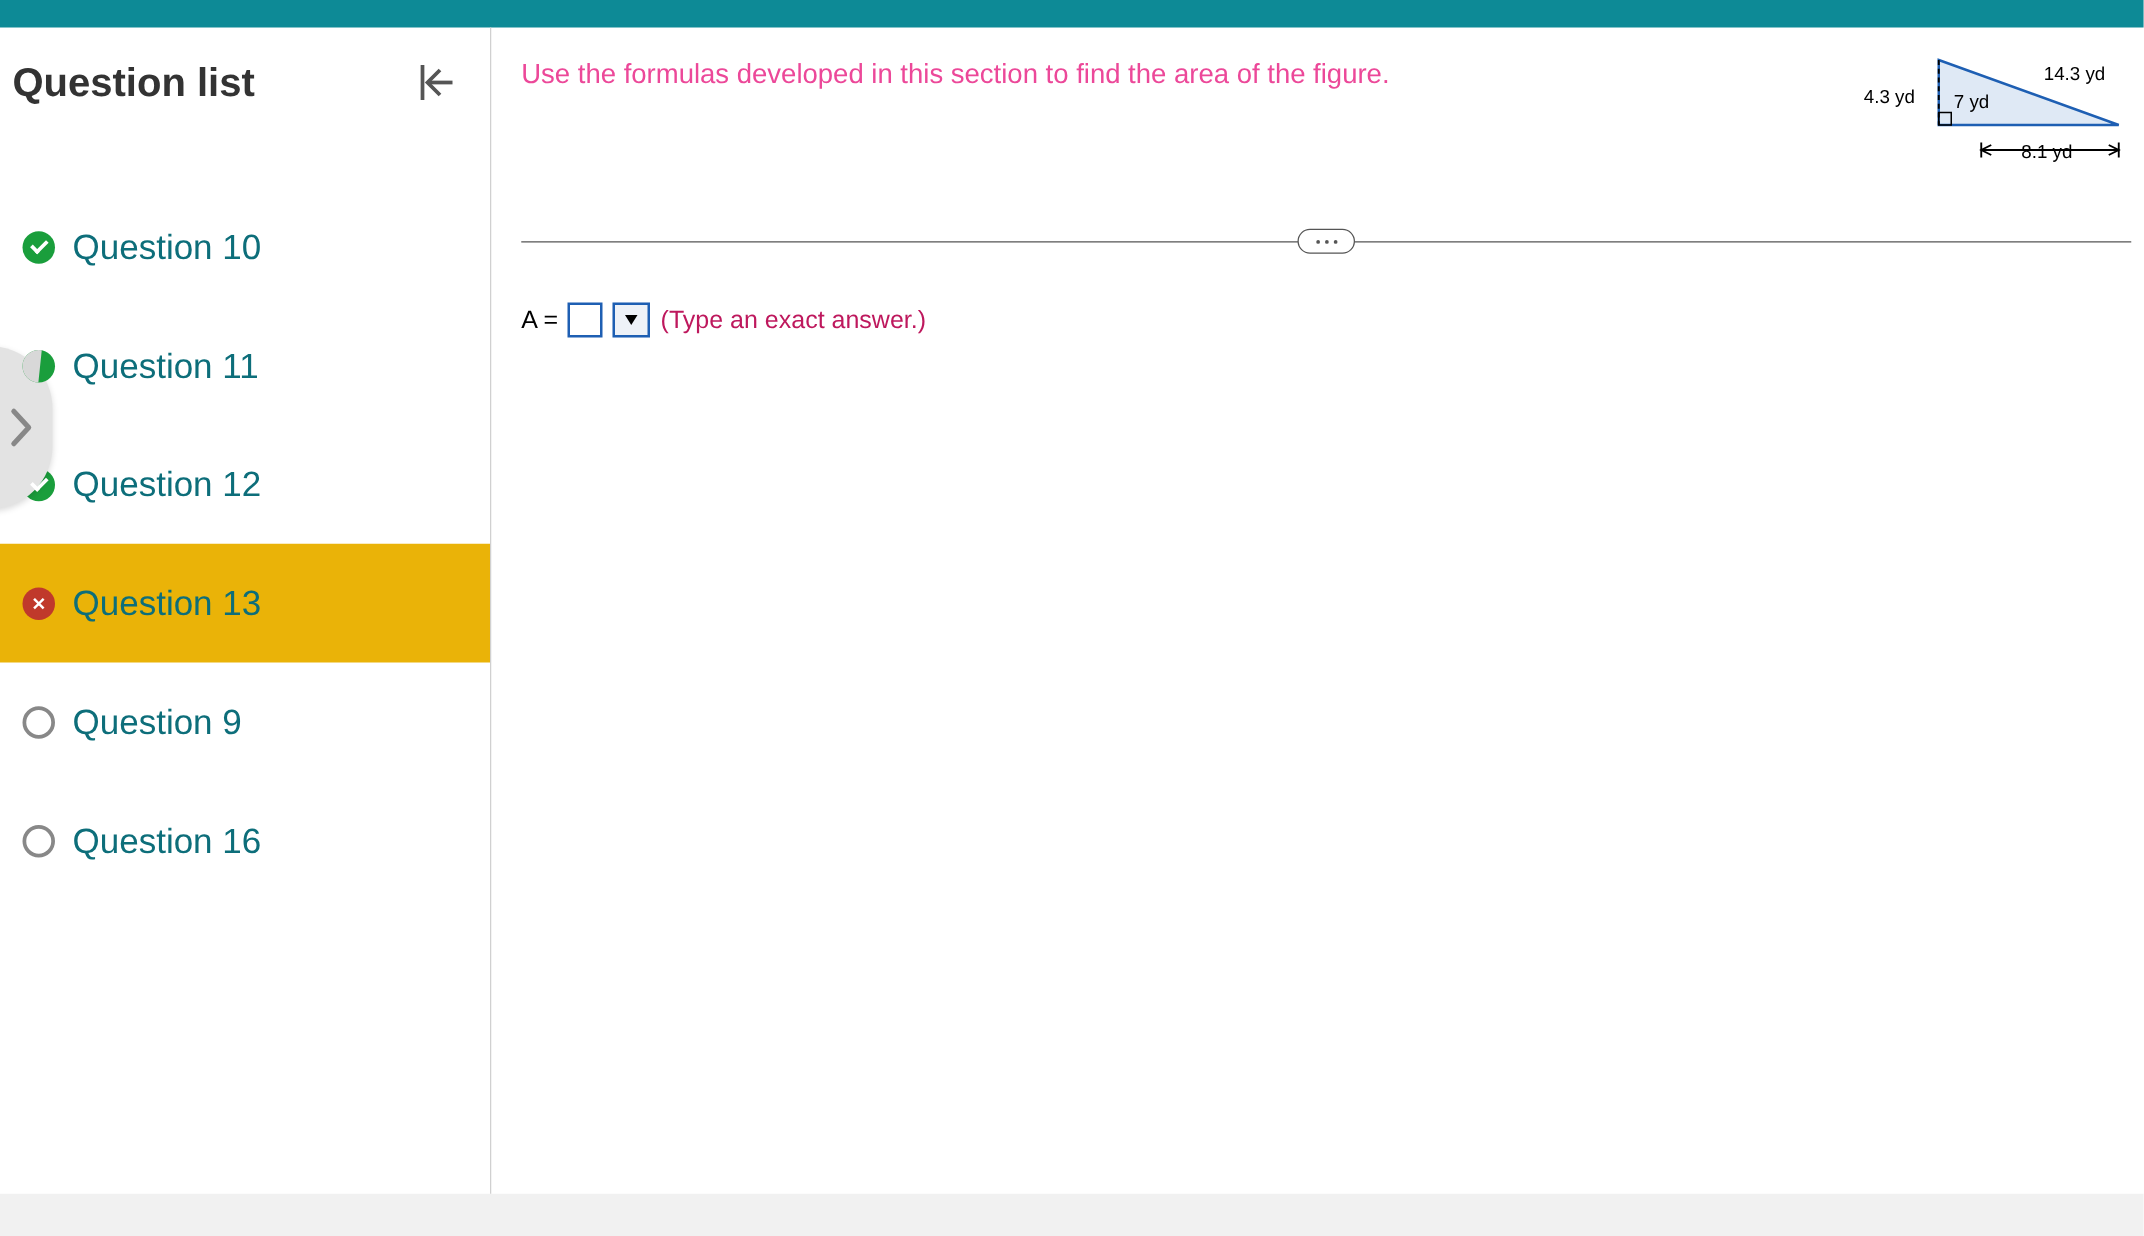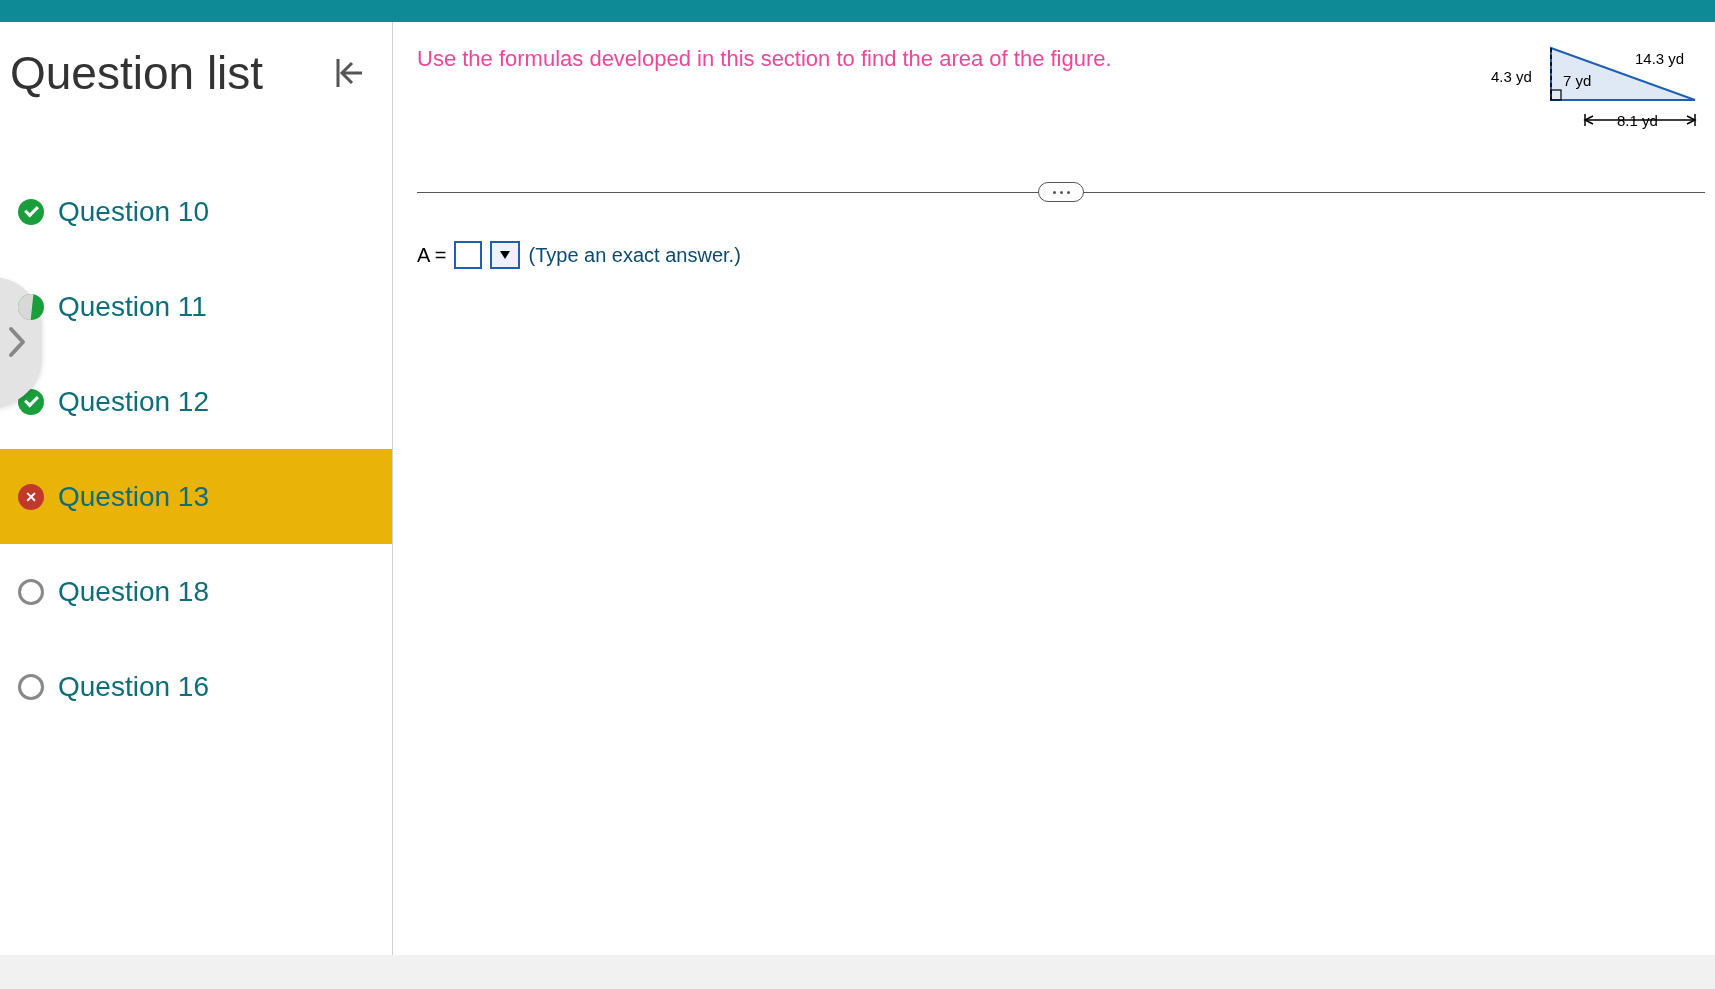--- a/index.html
+++ b/index.html
@@ -2,21 +2,21 @@
 <html><head>
 <meta charset="utf-8">
 <style>
   * { box-sizing: border-box; margin: 0; padding: 0; }
   html, body { width: 100%; height: 100%; font-family: Arial, Helvetica, sans-serif; }
   body { display: flex; flex-direction: column; background: #fff; }
   .top-bar { height: 22px; background: #0d8a96; width: 100%; }
   .main { flex: 1; display: flex; min-height: 0; }
   .sidebar { width: 393px; border-right: 1px solid #d0d0d0; display: flex; flex-direction: column; position: relative; }
   .sidebar-header { display: flex; align-items: center; justify-content: space-between; padding: 24px 22px 24px 10px; }
-  .sidebar-title { font-size: 46px; color: #333; font-weight: 400; }
+  .sidebar-title { font-size: 32px; color: #333; font-weight: 700; }
   .collapse-btn { width: 40px; height: 40px; display: flex; align-items: center; justify-content: center; cursor: pointer; }
   .question-list { flex: 1; overflow: auto; padding-top: 40px; }
   .q-item { display: flex; align-items: center; gap: 14px; padding: 0 18px; height: 95px; cursor: pointer; }
   .q-item.active { background: #eab308; }
   .q-label { font-size: 28px; color: #0d6e7a; }
   .status-icon { width: 26px; height: 26px; border-radius: 50%; display: flex; align-items: center; justify-content: center; flex-shrink: 0; }
   .status-correct { background: #1a9e3c; }
   .status-correct::after { content: ""; width: 10px; height: 5px; border-left: 3px solid #fff; border-bottom: 3px solid #fff; transform: rotate(-45deg); margin-top: -3px; }
   .status-partial { background: #1a9e3c; position: relative; overflow: hidden; }
   .status-partial::before { content:""; position:absolute; left:-8px; top:-3px; width:22px; height:32px; background:#d8d8d8; border-radius:50% 0 0 50%; transform: rotate(6deg); }
@@ -30,21 +30,21 @@
   .figure-box { width: 220px; flex-shrink:0; }
   .divider-wrap { position: relative; margin-top: 38px; }
   .divider-line { height:1px; background:#555; width:100%; }
   .divider-pill { position:absolute; left:50%; top:-10px; transform:translateX(-50%); width:46px; height:20px; border:1px solid #555; border-radius:12px; background:#fff; display:flex; align-items:center; justify-content:center; gap:4px; cursor:pointer; }
   .divider-pill span { width:3px; height:3px; background:#555; border-radius:50%; }
   .answer-row { margin-top: 48px; display:flex; align-items:center; gap:8px; font-size:20px; color:#111; }
   .answer-row .eq-label { color:#000; }
   .answer-input { width:28px; height:28px; border:2px solid #1e5fb3; background:#fff; }
   .unit-select { width:30px; height:28px; border:2px solid #1e5fb3; background:#eef2f8; display:flex; align-items:center; justify-content:center; cursor:pointer; }
   .unit-select svg { display:block; }
-  .hint-text { color:#0c4a6e; font-size:20px; }
+  .hint-text { color:#be185d; font-size:20px; }
   .page-bottom { height:34px; background:#f1f1f1; }
   .fig-label { font-size:15px; fill:#000; }
 </style>
 </head>
 <body>
 
 <div class="top-bar"></div>
 
 <div class="main">
 
@@ -78,21 +78,21 @@
       <div class="q-item">
         <div class="status-icon status-correct"></div>
         <div class="q-label">Question 12</div>
       </div>
       <div class="q-item active">
         <div class="status-icon status-incorrect"></div>
         <div class="q-label">Question 13</div>
       </div>
       <div class="q-item">
         <div class="status-icon status-empty"></div>
-        <div class="q-label">Question 18</div>
+        <div class="q-label">Question 9</div>
       </div>
       <div class="q-item">
         <div class="status-icon status-empty"></div>
         <div class="q-label">Question 16</div>
       </div>
     </div>
   </aside>
 
   <section class="content">
     <div class="prompt-row">

